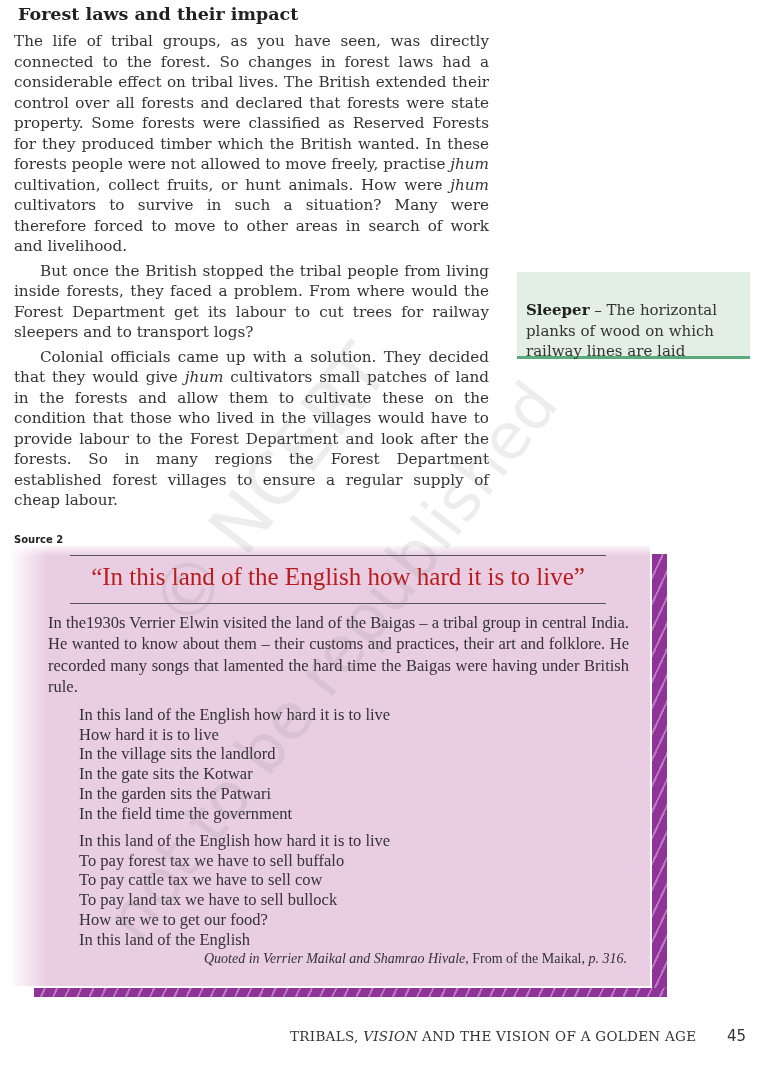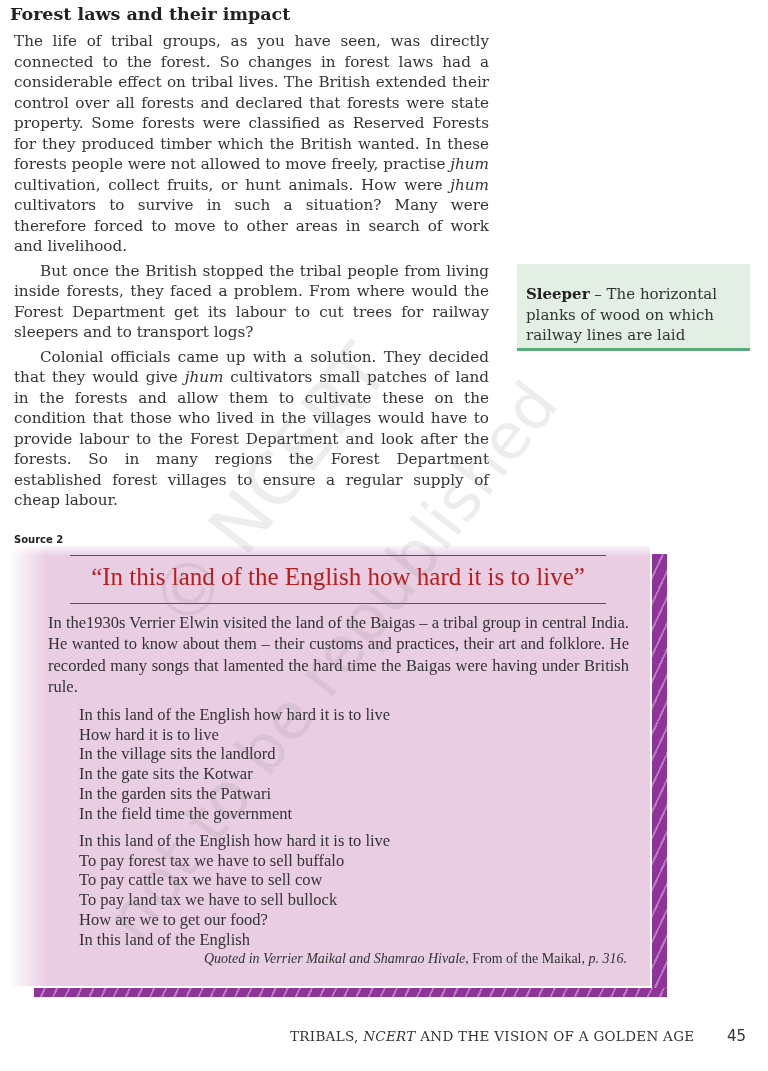--- a/index.html
+++ b/index.html
@@ -2,37 +2,37 @@
 <html><head>
   <meta charset="utf-8">
   <style>
     html, body { margin: 0; padding: 0; }
     body {
       width: 768px; height: 1071px; position: relative; overflow: hidden;
       background: #ffffff; color: #2b2b2b;
       font-family: "DejaVu Serif", serif;
     }
     .heading {
-      position: absolute; left: 10px; top: 4px;
+      position: absolute; left: 18px; top: 4px;
       font-family: "DejaVu Serif", serif; font-weight: bold;
       font-size: 17.5px; color: #222;
     }
     .main-col {
       position: absolute; left: 14px; top: 31px; width: 477px;
       font-family: "DejaVu Serif", serif; font-size: 15.2px;
       line-height: 20.5px; color: #333; text-align: justify;
     }
     .main-col p { margin: 0 2px 4px 0; }
     .main-col p.indent { text-indent: 26px; }
     .main-col em { font-style: italic; }
 
     .glossary {
-      position: absolute; left: 517px; top: 264px; width: 233px; height: 87px;
+      position: absolute; left: 517px; top: 272px; width: 233px; height: 87px;
       background: #e3efe5; border-bottom: 3px solid #5aab7c;
-      box-sizing: border-box; padding: 20px 8px 0 9px;
+      box-sizing: border-box; padding: 28px 8px 0 9px;
       font-family: "DejaVu Serif", serif; font-size: 15px; line-height: 20.5px; color: #333;
     }
     .glossary b { color: #222; }
 
     .source-label {
       position: absolute; left: 14px; top: 534px;
       font-family: "DejaVu Sans", sans-serif; font-weight: bold; font-size: 10px; color: #222;
     }
     .source-box {
       position: absolute; left: 12px; top: 546px; width: 638px; height: 440px;
@@ -142,14 +142,14 @@
   <div>In this land of the English</div>
 </div>
 
 <div class="citation">
   <span class="it">Quoted in Verrier Maikal and Shamrao Hivale,</span><span> From of the Maikal, </span><span class="it">p. 316.</span>
 </div>
 
 <div class="watermark" style="left:200px; top:560px; font-size:72px; transform: rotate(-52deg);">© NCERT</div>
 <div class="watermark" style="left:150px; top:880px; font-size:64px; transform: rotate(-52deg);">not to be republished</div>
 
-<div class="footer"><span>TRIBALS, </span><em>NCERT</em><span> AND THE VISION OF A GOLDEN AGE</span></div>
+<div class="footer"><span>TRIBALS, </span><em>VISION</em><span> AND THE VISION OF A GOLDEN AGE</span></div>
 <div class="page-num">45</div>
 
 </body></html>

